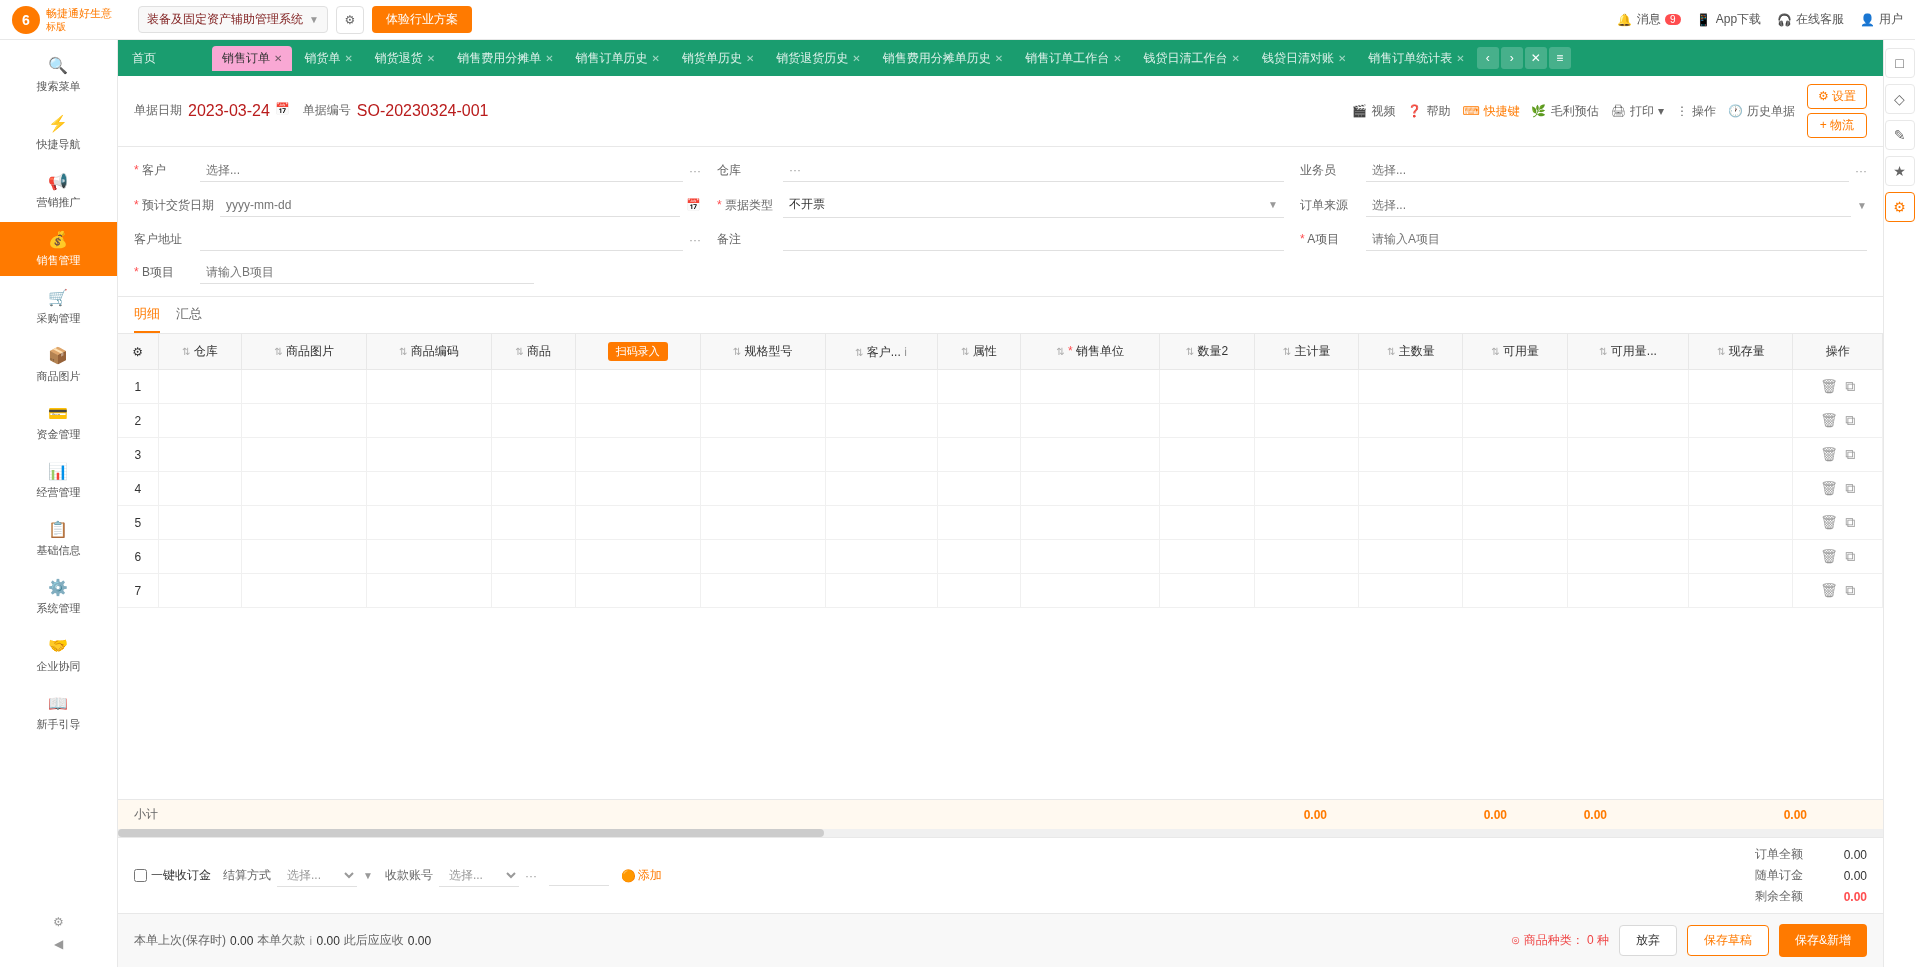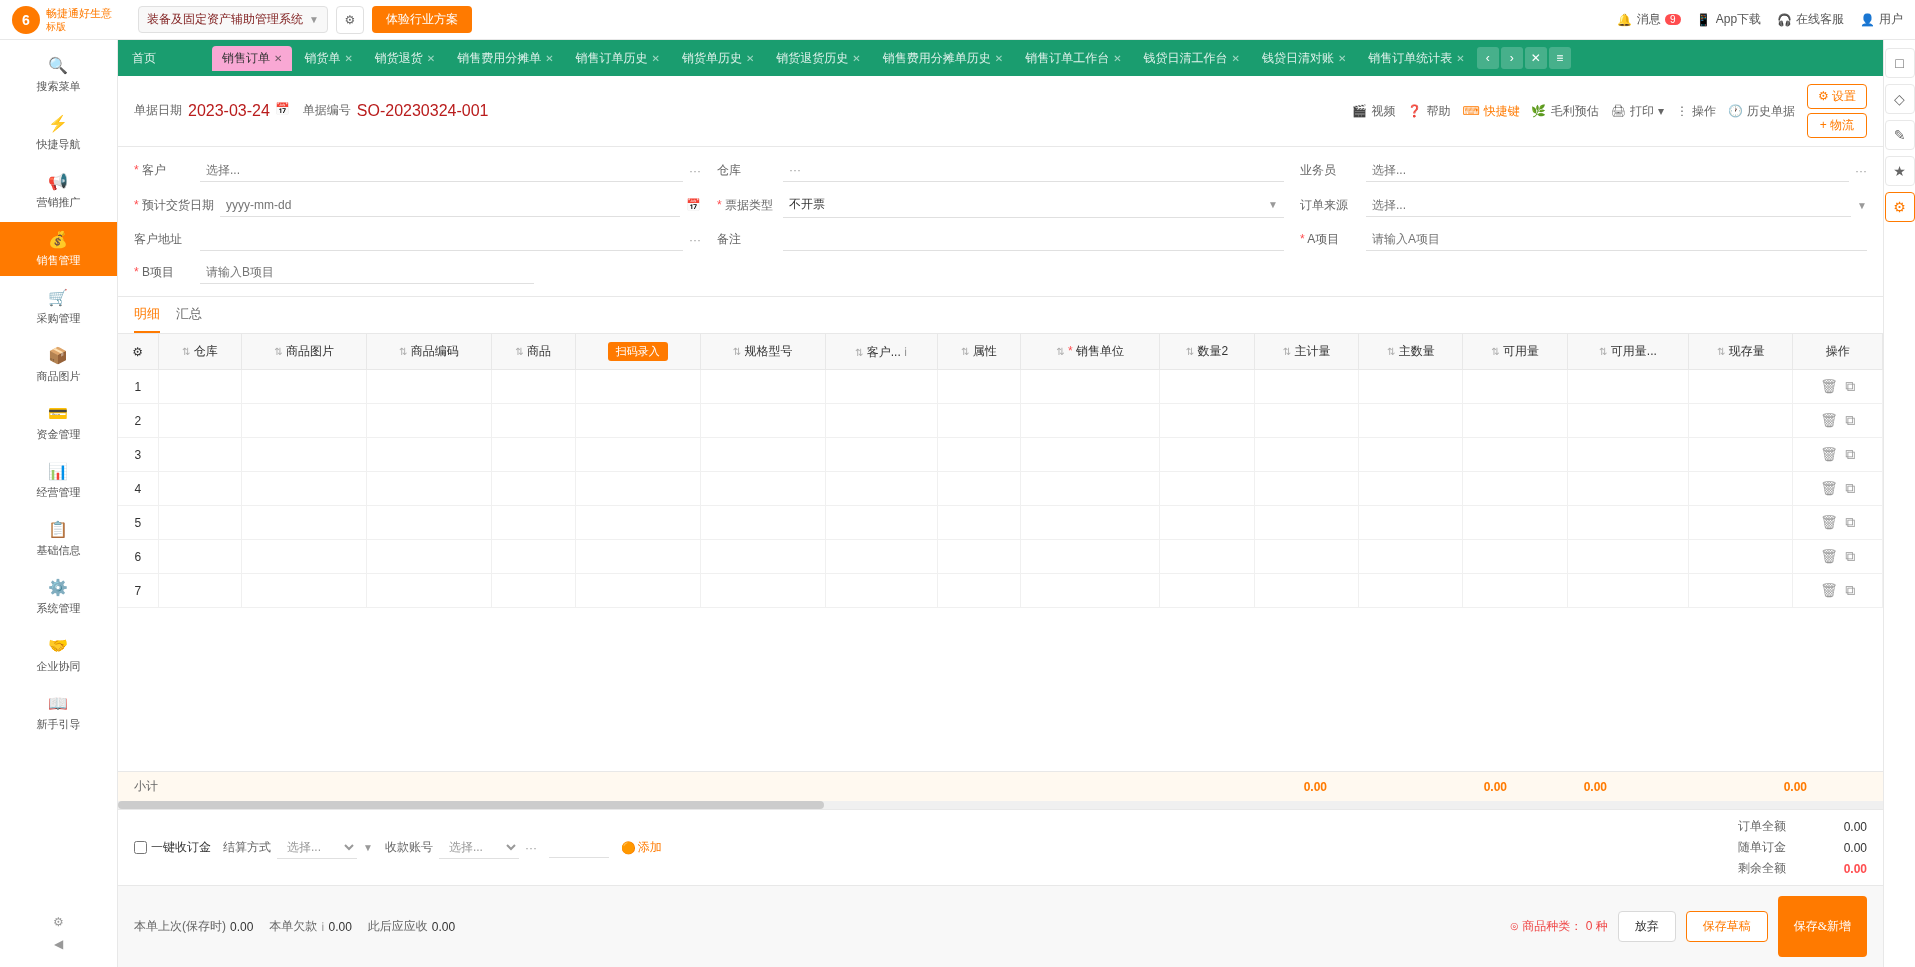--- a/index.html
+++ b/index.html
@@ -429,35 +429,35 @@
     .order-summary {
       margin-left: auto;
       display: flex;
       flex-direction: column;
       gap: 4px;
       align-items: flex-end;
     }
     .order-summary-item {
       display: flex;
       align-items: center;
-      gap: 21px;
+      gap: 4px;
       font-size: 12px;
     }
     .order-summary-label { color: #666; }
     .order-summary-value { color: #333; min-width: 60px; text-align: right; }
     .order-summary-value.highlight { color: #ff4d4f; font-weight: bold; }
 
     
     .page-footer {
       padding: 10px 16px;
       background: #f8f8f8;
       border-top: 1px solid #e8e8e8;
       display: flex;
       align-items: center;
-      gap: 16px;
+      gap: 4px;
       flex-shrink: 0;
     }
     .footer-stat {
       display: flex;
       align-items: center;
       gap: 4px;
       font-size: 12px;
       color: #666;
     }
     .footer-stat-value { color: #333; }
@@ -484,24 +484,23 @@
       border-radius: 4px;
       padding: 6px 16px;
       cursor: pointer;
       font-size: 12px;
     }
     .btn-save-new {
       background: #ff7a00;
       border: none;
       color: #fff;
       border-radius: 4px;
-      padding: 22px 16px;
-      cursor: pointer;
-      font-size: 12px;
-      font-family: Liberation Serif, serif;
+      padding: 8px 16px;
+      cursor: pointer;
+      font-size: 12px;
     }
     .right-icon-btn {
       width: 30px; height: 30px;
       display: flex; align-items: center; justify-content: center;
       cursor: pointer;
       border: 1px solid #e8e8e8;
       border-radius: 4px;
       color: #666;
       font-size: 14px;
     }

